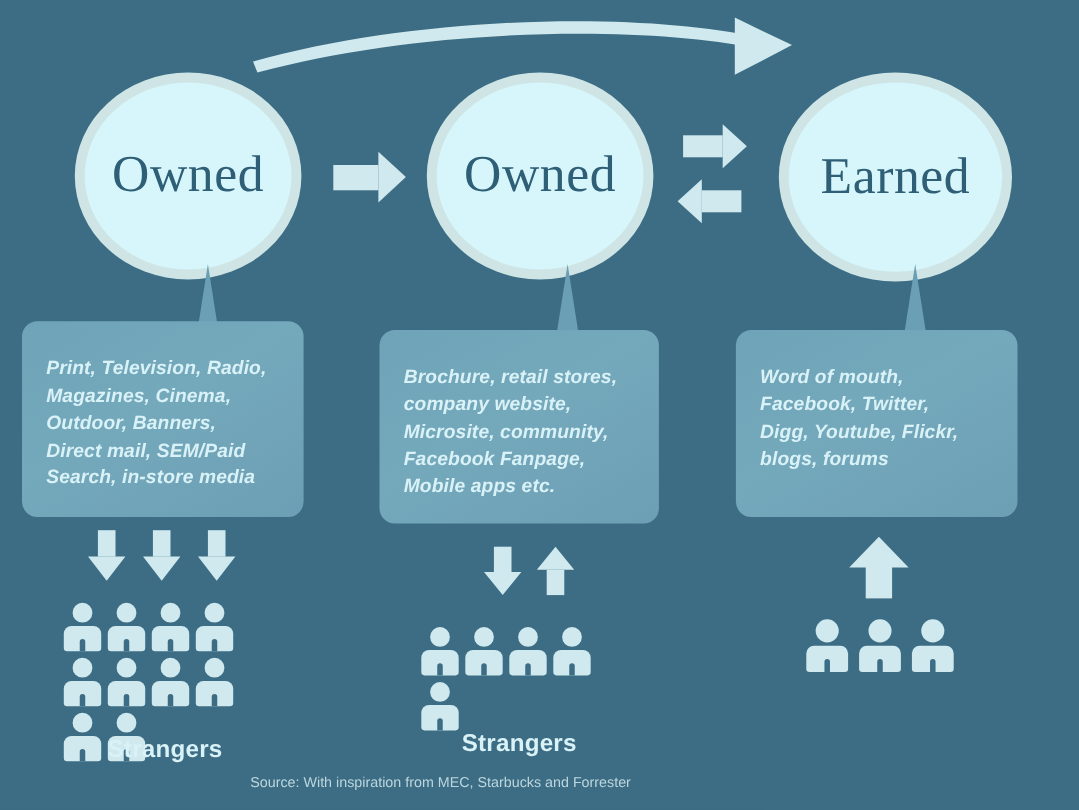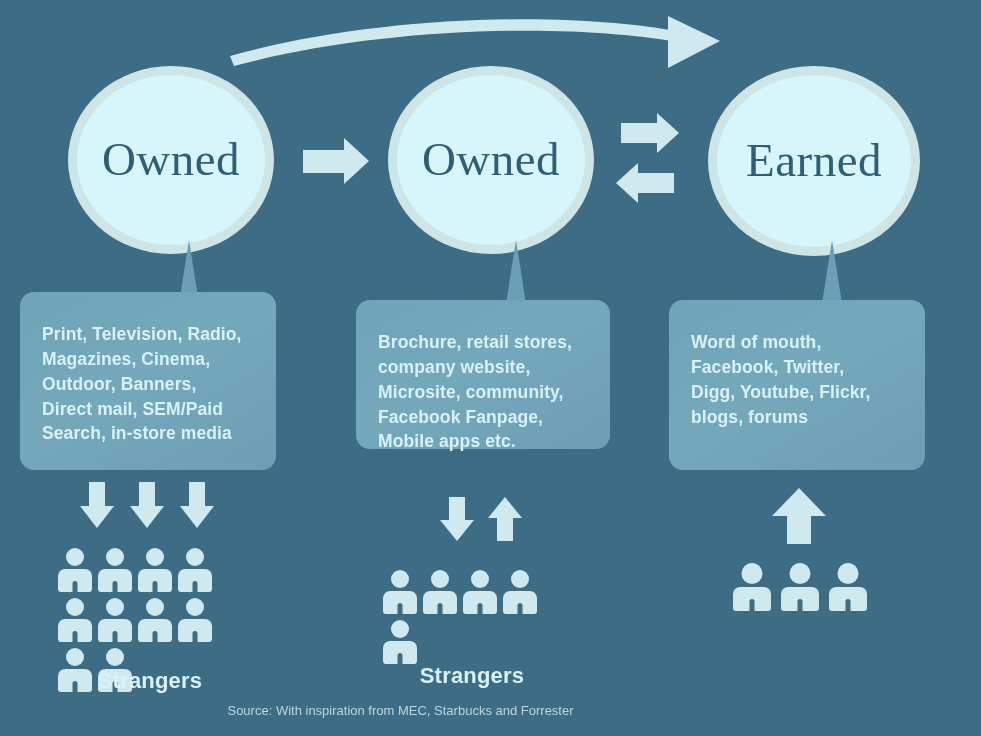--- a/index.html
+++ b/index.html
@@ -62,32 +62,33 @@
     border-right:11px solid transparent;
     border-bottom:70px solid #6a9fb5;}
 
   
   .box{
     position:absolute;
     border-radius:14px;
     background:linear-gradient(150deg,#6fa4b8 0%,#74a8bb 45%,#6d9fb4 100%);
     box-sizing:border-box;
     padding:30px 22px 15px 22px;
+    font-style:italic;
   }
   .box p{
     margin:0;
     color:#d9f2f7;
     font-size:17.5px;
     font-weight:bold;
     line-height:1.42;
     white-space:pre-line;
     letter-spacing:0.1px;
   }
   #b-paid{left:20px;top:292px;width:256px;height:178px;}
-  #b-owned{left:345px;top:300px;width:254px;height:149px;margin-left:11px;}
+  #b-owned{left:345px;top:300px;width:254px;height:176px;}
   #b-earned{left:669px;top:300px;width:256px;height:170px;}
 
   
   .people{position:absolute;display:flex;flex-wrap:wrap;}
   .person{position:relative;}
   .person .head{
     position:absolute;left:50%;top:0;transform:translateX(-50%);
     border-radius:50%;background:#cfe9ee;
   }
   .person .body{

